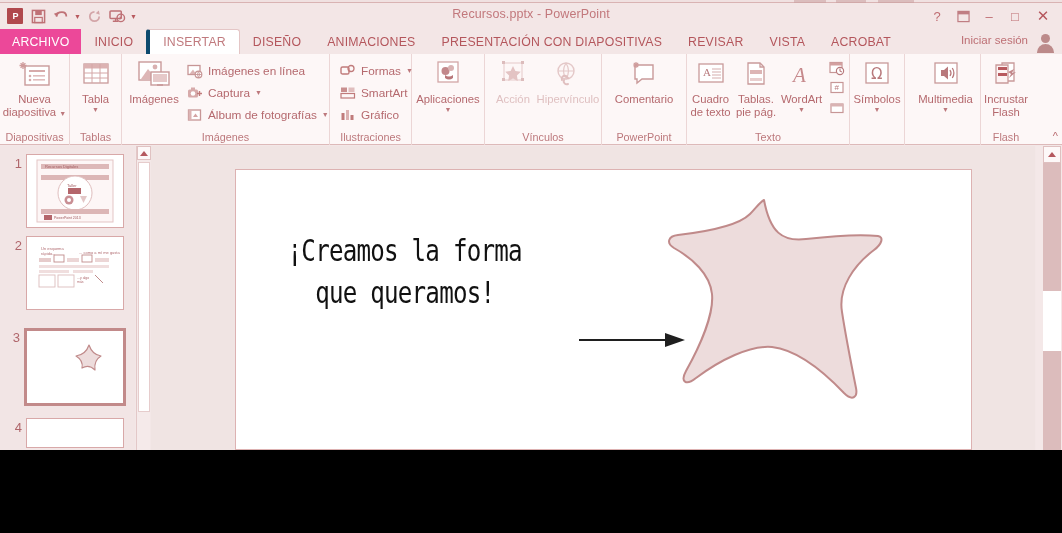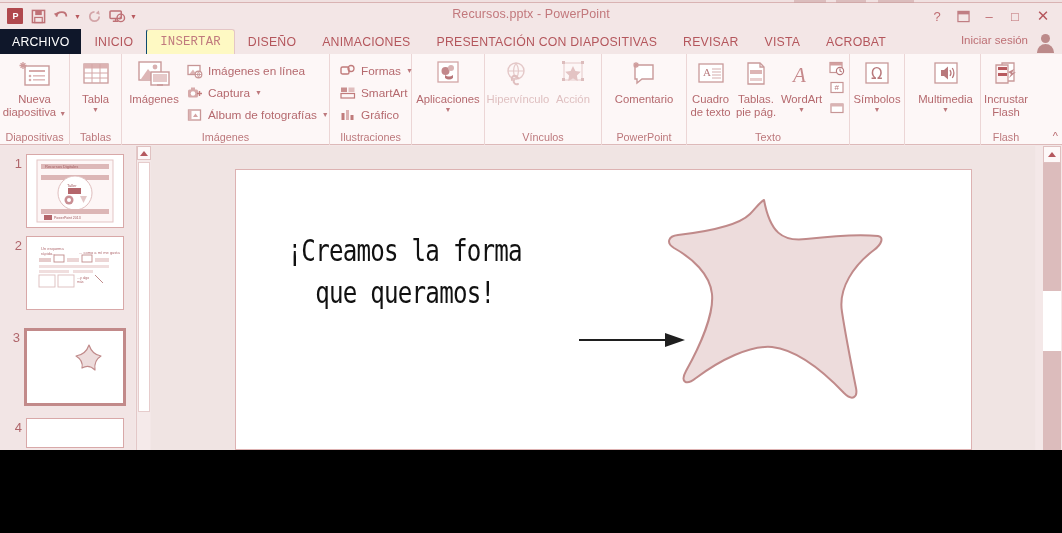--- a/index.html
+++ b/index.html
@@ -56,26 +56,25 @@
   
   .tabstrip {
     position: absolute; left: 0; top: 29px; width: 1062px; height: 25px;
     background: #f3e6e6;
   }
   .tabs { position: absolute; left: 0; top: 0; display: flex; align-items: stretch; height: 25px; }
   .tab {
     padding: 0 13px; display: flex; align-items: center;
     font-size: 12.3px; color: #b4565c; letter-spacing: .2px; white-space: nowrap;
   }
-  .tab.file { background: #0f172a; color: #ffffff; padding: 0 12px; }
+  .tab.file { background: #ec4899; color: #ffffff; padding: 0 12px; }
   .tab.active {
-    background: #fef9c3; color: #c07a7e;
-    border-top: 1px solid #e4c6c6; border-left: 1px solid #0c4a6e; border-right: 1px solid #e4c6c6;
+    background: #ffffff; color: #c07a7e;
+    border-top: 1px solid #e4c6c6; border-left: 4px solid #0c4a6e; border-right: 1px solid #e4c6c6;
     border-radius: 3px 3px 0 0;
-    font-family: Liberation Mono, monospace;
   }
   .signin {
     position: absolute; right: 34px; top: 5px;
     font-size: 11.5px; color: #bd6f74;
   }
   .acct-avatar {
     position: absolute; right: 6px; top: 3px; width: 22px; height: 21px;
     display: flex; align-items: flex-end; justify-content: center; overflow: hidden;
   }
   .acct-avatar .head { width: 9px; height: 9px; border-radius: 50%; background: #bc8a8a; position:absolute; top:2px;}
@@ -413,45 +412,45 @@
           </div>
           <div class="lb">Aplicaciones</div>
           <div class="caretdn">▼</div>
         </div>
       </div>
       <div class="glabel"></div>
     </div>
 
     <div class="rgroup" style="left:485px;width:117px;">
       <div class="gbody" style="gap:0px;">
-        <div class="bigbtn" style="width:60px;">
-          <div class="ic">
-            <svg width="32" height="30" viewBox="0 0 32 30">
-              <circle cx="14" cy="11" r="8" fill="none" stroke="#e4c8c8" stroke-width="1.4"></circle>
-              <path d="M6 11 h16 M14 3 q5 8 0 16 q-5 -8 0 -16" stroke="#e4c8c8" stroke-width="1.2" fill="none"></path>
-              <path d="M10 20 a3 3 0 0 1 4 -4 l2 2" stroke="#e0bfbf" stroke-width="2" fill="none" stroke-linecap="round"></path>
-              <path d="M16 24 a3 3 0 0 1 -4 -4" stroke="#e0bfbf" stroke-width="2" fill="none" stroke-linecap="round"></path>
-            </svg>
-          </div>
-          <div class="lb dim">Hipervínculo</div>
-        </div>
         <div class="bigbtn" style="width:50px;">
           <div class="ic">
             <svg width="32" height="30" viewBox="0 0 32 30">
               <rect x="7" y="3" width="18" height="17" fill="none" stroke="#e8cece" stroke-width="1.1"></rect>
               <path d="M16 6 l2.4 4.9 5.4 .8 -3.9 3.8 .9 5.4 -4.8 -2.5 -4.8 2.5 .9 -5.4 -3.9 -3.8 5.4 -.8 z" fill="#e3c3c3"></path>
               <g fill="#dcbcbc">
                 <rect x="5" y="1" width="3" height="3"></rect>
                   <rect x="24" y="1" width="3" height="3"></rect>
                 <rect x="5" y="18" width="3" height="3"></rect>
                   <rect x="24" y="18" width="3" height="3"></rect>
               </g>
             </svg>
           </div>
           <div class="lb dim">Acción</div>
+        </div>
+        <div class="bigbtn" style="width:60px;">
+          <div class="ic">
+            <svg width="32" height="30" viewBox="0 0 32 30">
+              <circle cx="14" cy="11" r="8" fill="none" stroke="#e4c8c8" stroke-width="1.4"></circle>
+              <path d="M6 11 h16 M14 3 q5 8 0 16 q-5 -8 0 -16" stroke="#e4c8c8" stroke-width="1.2" fill="none"></path>
+              <path d="M10 20 a3 3 0 0 1 4 -4 l2 2" stroke="#e0bfbf" stroke-width="2" fill="none" stroke-linecap="round"></path>
+              <path d="M16 24 a3 3 0 0 1 -4 -4" stroke="#e0bfbf" stroke-width="2" fill="none" stroke-linecap="round"></path>
+            </svg>
+          </div>
+          <div class="lb dim">Hipervínculo</div>
         </div>
       </div>
       <div class="glabel">Vínculos</div>
     </div>
 
     <div class="rgroup" style="left:602px;width:85px;">
       <div class="gbody">
         <div class="bigbtn">
           <div class="ic">
             <svg width="34" height="30" viewBox="0 0 34 30">

